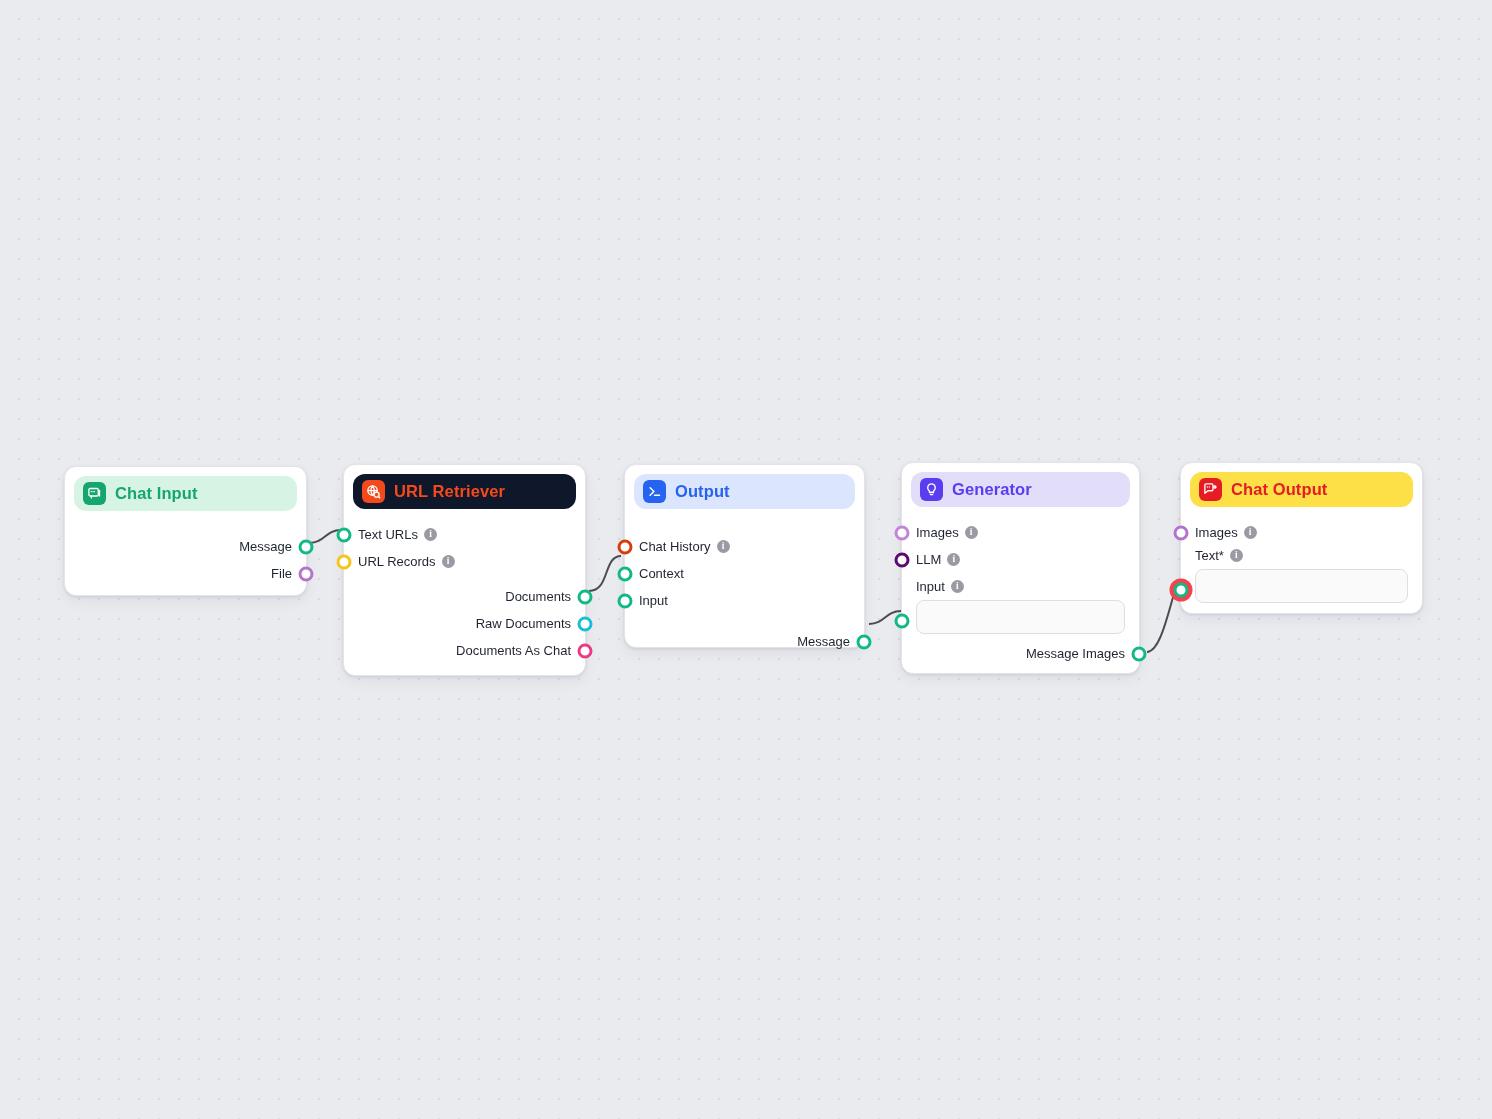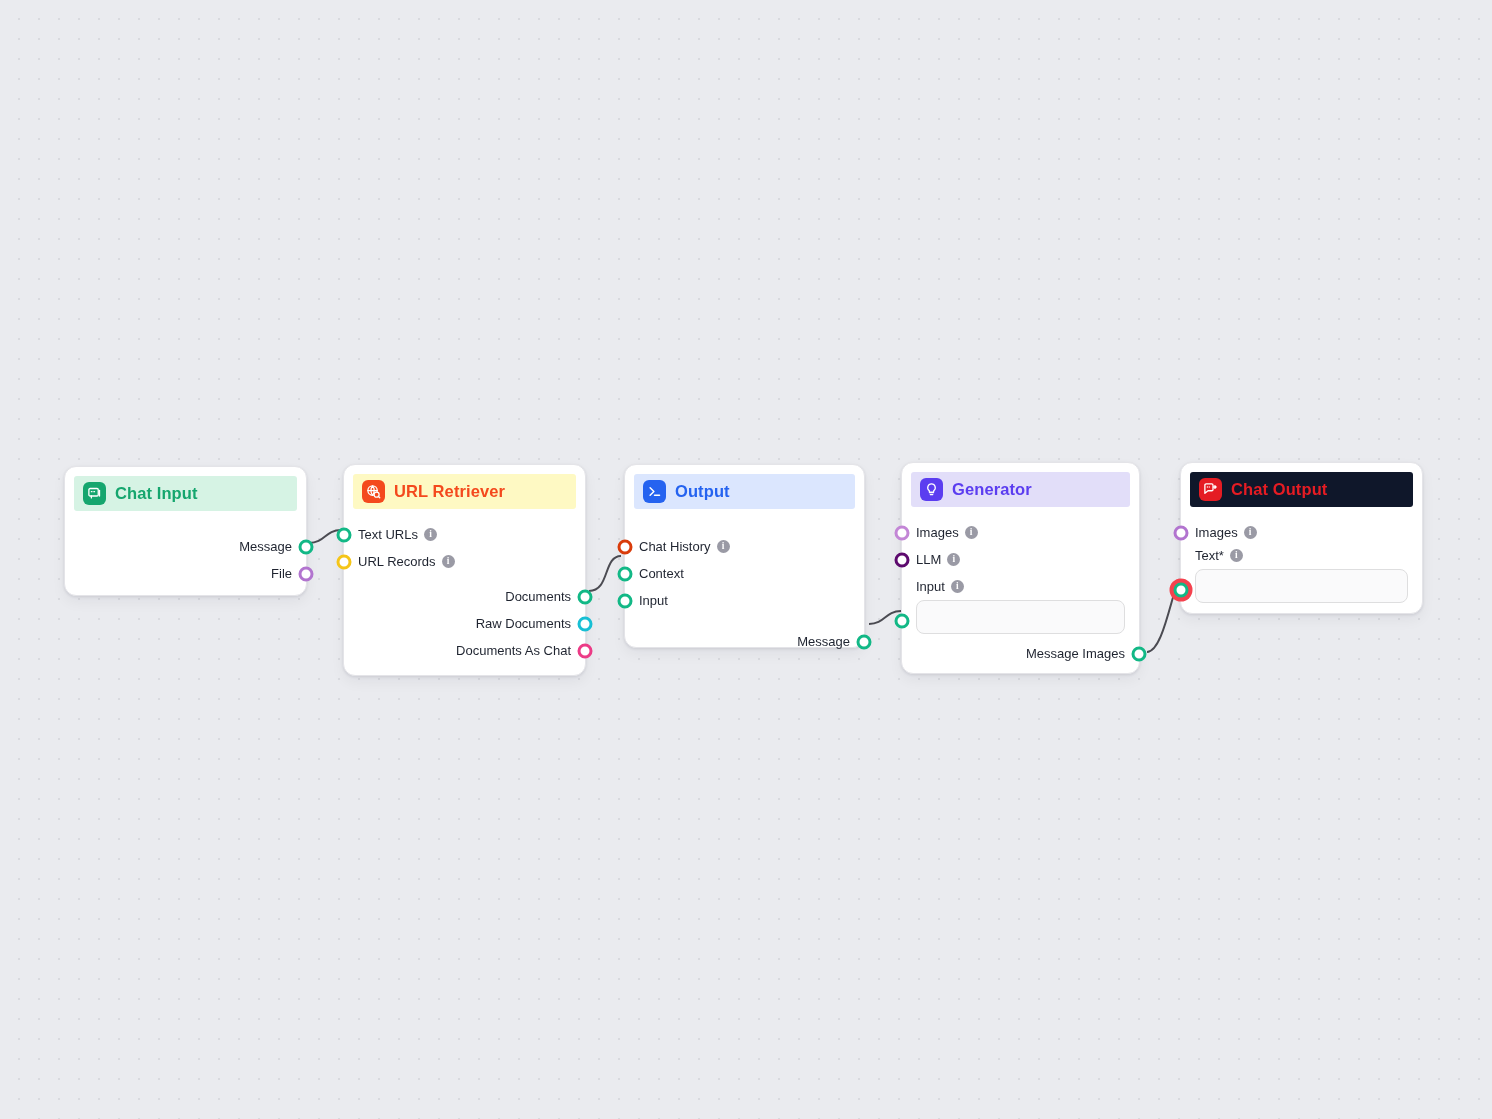--- a/index.html
+++ b/index.html
@@ -47,21 +47,21 @@
     box-shadow: 0 1px 3px rgba(20,20,40,0.10), 0 6px 14px rgba(20,20,40,0.05);
     z-index: 10;
   }
 
   .node-header {
     display: flex;
     align-items: center;
     gap: 9px;
     margin: 9px 9px 0 9px;
     padding: 6px 9px;
-    border-radius: 3px;
+    border-radius: 12px;
   }
 
   .node-title {
     font-size: 16.5px;
     font-weight: 700;
     letter-spacing: 0.1px;
     white-space: nowrap;
   }
 
   .node-icon {
@@ -182,21 +182,21 @@
         <span class="handle right" style="border-color:#12b886;"></span>
       </div>
       <div class="port-row out">
         <span class="port-label">File</span>
         <span class="handle right" style="border-color:#b274cf;"></span>
       </div>
     </div>
   </div>
 
   <div class="node" style="left:343px; top:464px; width:243px; height:212px;">
-    <div class="node-header" style="background:#fef9c3;">
+    <div class="node-header" style="background:#0f172a;">
       <span class="node-icon" style="background:#f4491d;">
         <svg width="15" height="15" viewBox="0 0 24 24" fill="none" stroke="#ffffff" stroke-width="2" stroke-linecap="round" stroke-linejoin="round">
           <circle cx="10.5" cy="10.5" r="7.5"></circle>
           <path d="M3 10.5h15M10.5 3c3.5 4 3.5 11 0 15c-3.5-4-3.5-11 0-15z"></path>
           <circle cx="17" cy="17" r="4" fill="#f4491d"></circle>
           <path d="M19.6 19.6L22 22"></path>
         </svg>
       </span>
       <span class="node-title" style="color:#f4491d;">URL Retriever</span>
     </div>
@@ -288,21 +288,21 @@
         <input class="text-input" type="text" value="" placeholder="" style="">
       </div>
       <div class="port-row out" style="margin-top:6px;">
         <span class="port-label">Message Images</span>
         <span class="handle right" style="border-color:#12b886;"></span>
       </div>
     </div>
   </div>
 
   <div class="node" style="left:1180px; top:462px; width:243px; height:152px;">
-    <div class="node-header" style="background:#0f172a;">
+    <div class="node-header" style="background:#fde047;">
       <span class="node-icon" style="background:#e51c23;">
         <svg width="15" height="15" viewBox="0 0 24 24" fill="none" stroke="#ffffff" stroke-width="2.1" stroke-linecap="round" stroke-linejoin="round">
           <path d="M3 5a2 2 0 0 1 2-2h9a2 2 0 0 1 2 2v7a2 2 0 0 1-2 2H8l-5 4V5z"></path>
           <path d="M7 8h.01M10 8h.01"></path>
           <path d="M17 8h4M19 6l2 2l-2 2"></path>
         </svg>
       </span>
       <span class="node-title" style="color:#e51c23;">Chat Output</span>
     </div>
     <div class="node-body" style="padding-top:12px;">

